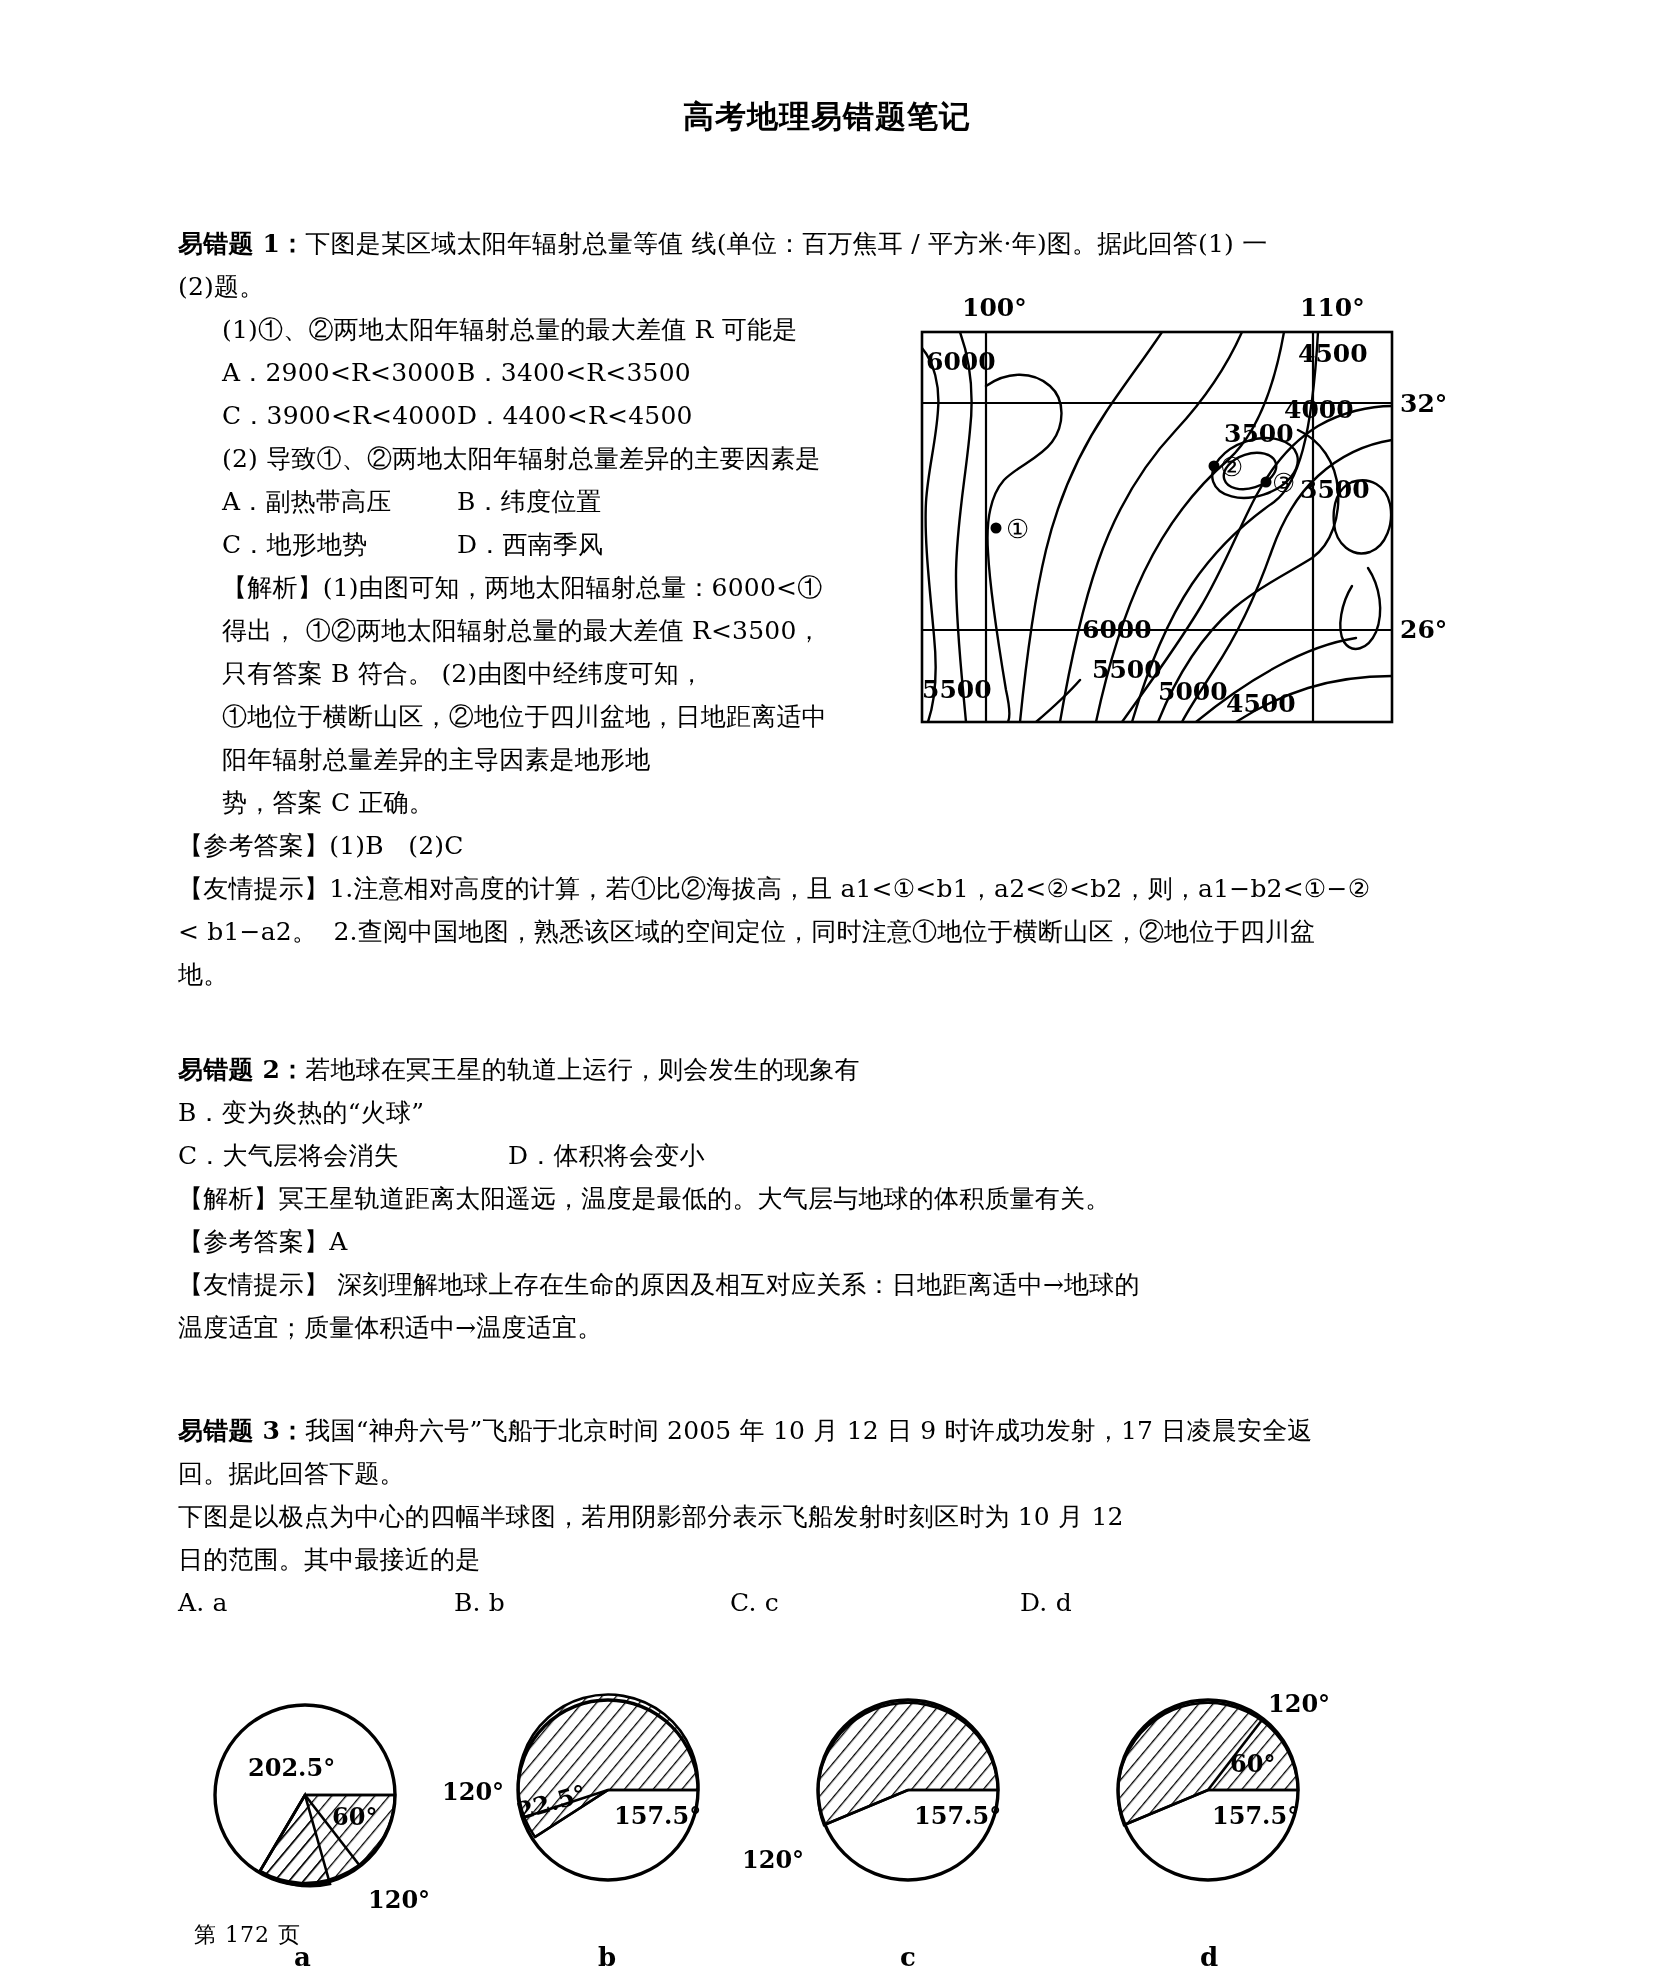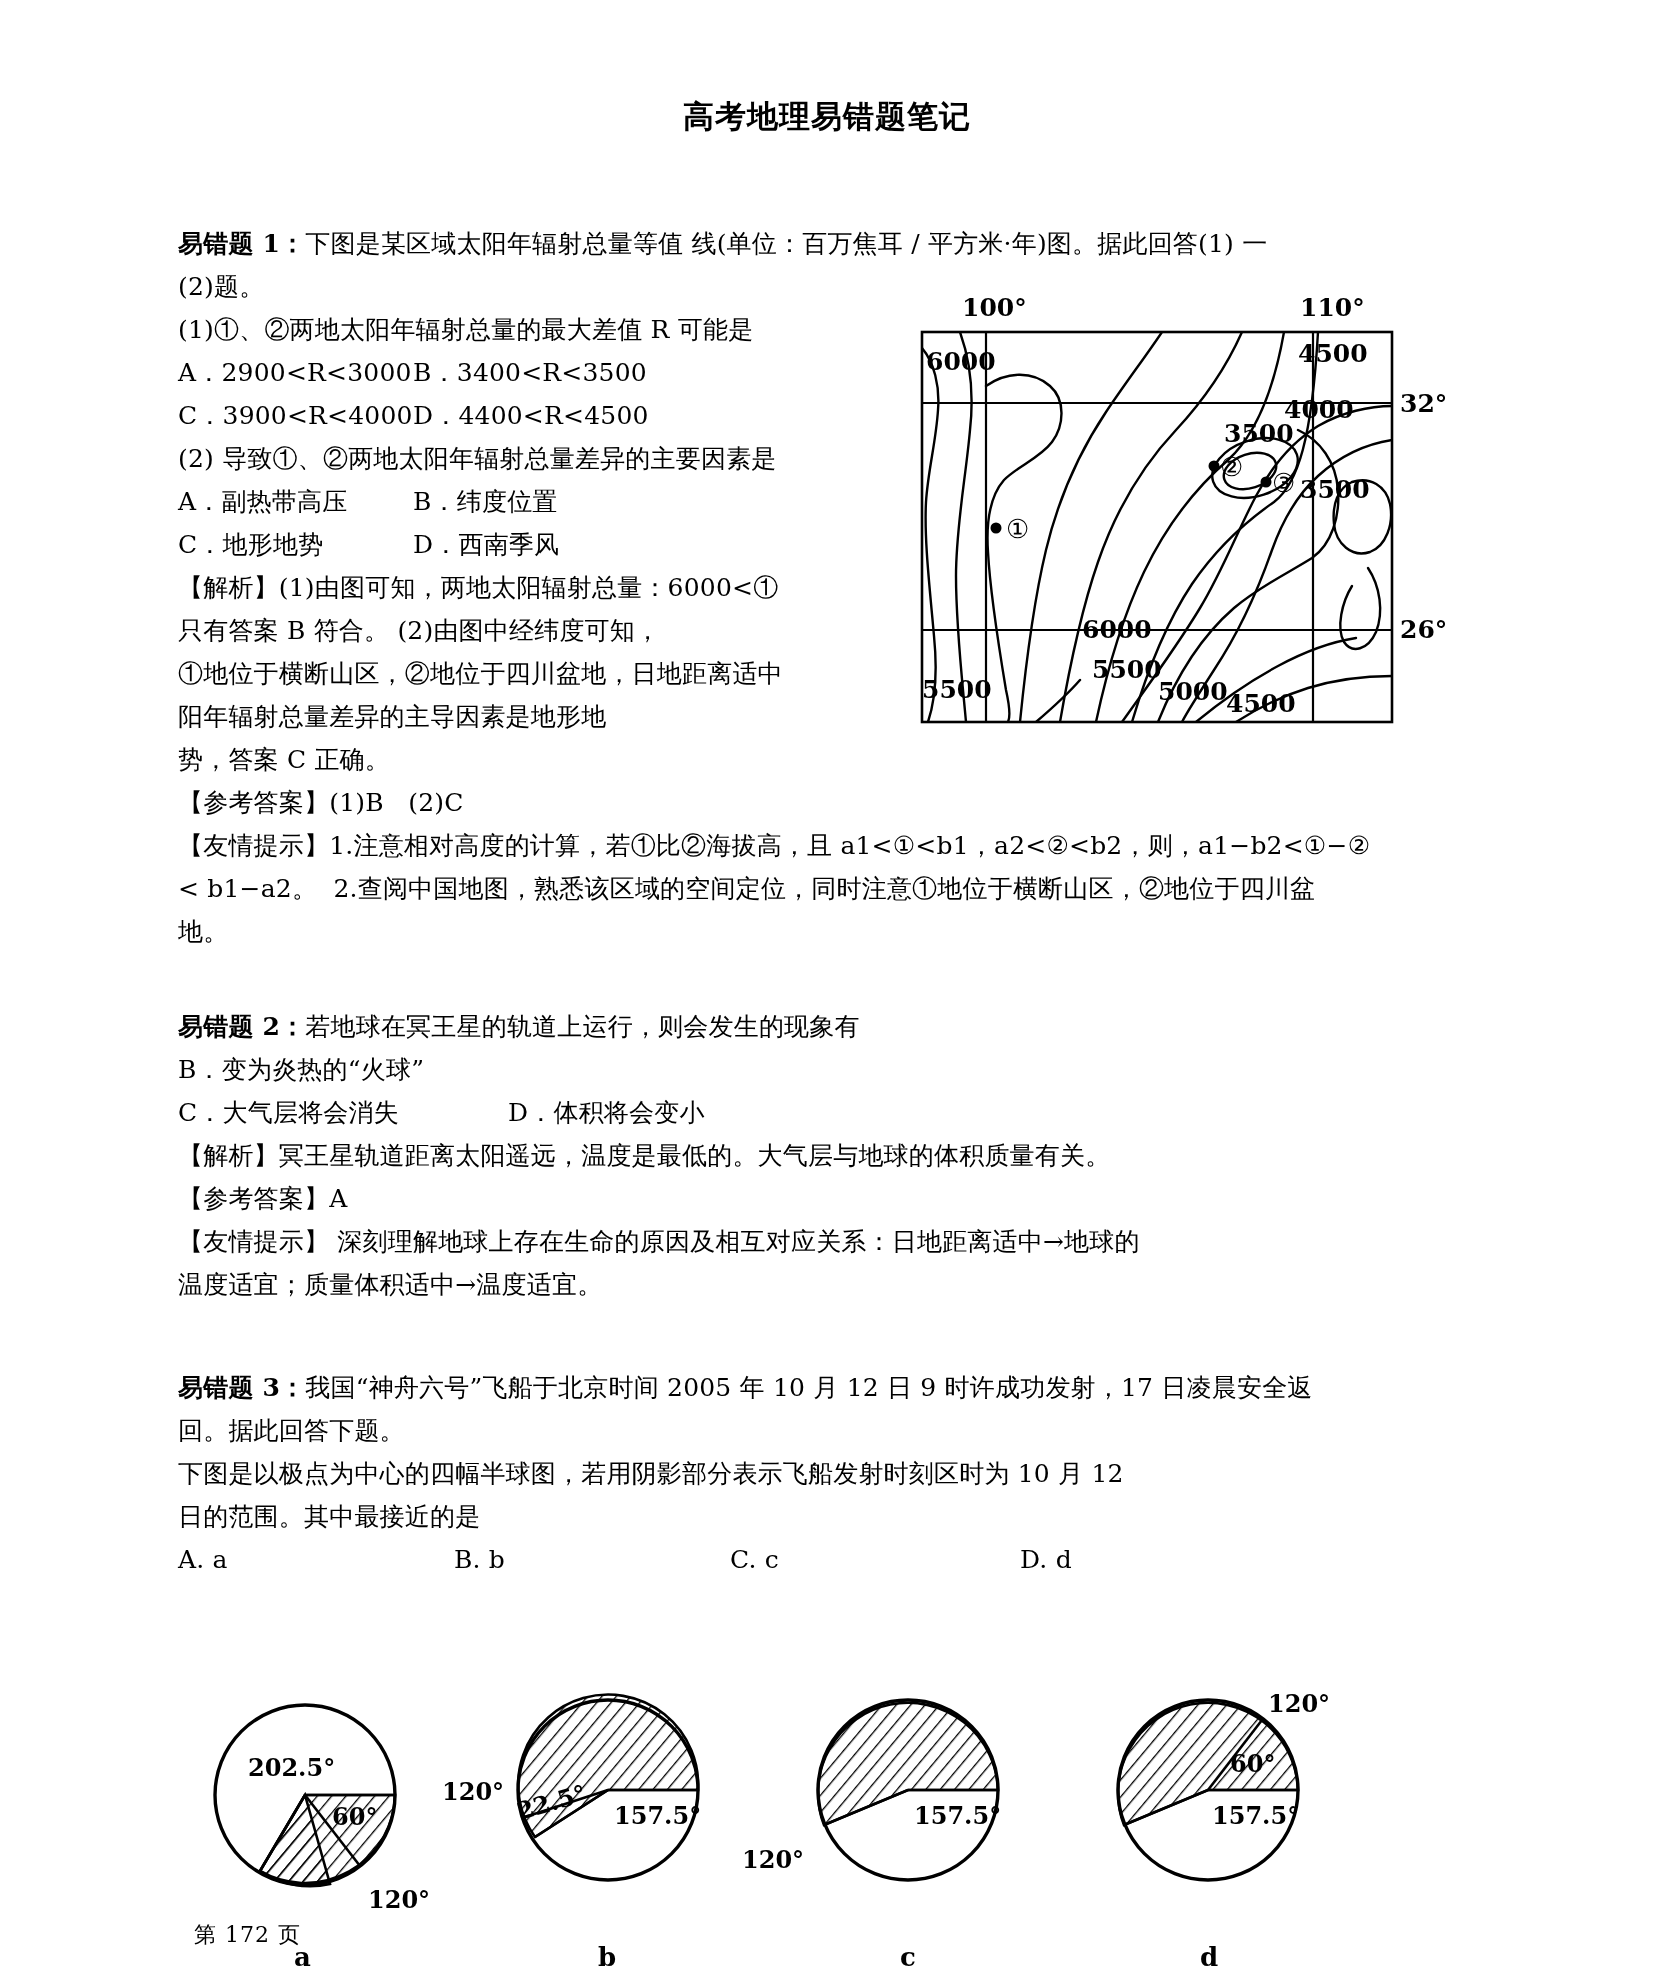--- a/index.html
+++ b/index.html
@@ -36,21 +36,21 @@
     left: 178px;
     top: 222px;
     width: 1310px;
   }
   .ln {
     font-size: 25px;
     line-height: 43px;
     white-space: pre;
     letter-spacing: 0.2px;
   }
-  .ln.narrow { width: 690px; }
+  .ln.narrow { width: 690px; margin-left: 44px; }
   .bold { font-weight: bold; }
   .spacer-md { height: 52px; }
   .spacer-lg { height: 60px; }
 
   
   .fig1 {
     position: absolute;
     left: 900px;
     top: 290px;
     width: 578px;
@@ -184,20 +184,21 @@
       <div class="ln narrow">(2) 导致①、②两地太阳年辐射总量差异的主要因素是</div>
       <div class="ln narrow opt-row">
         <span style="width:235px">A．副热带高压</span>
         <span>B．纬度位置</span>
       </div>
       <div class="ln narrow opt-row">
         <span style="width:235px">C．地形地势</span>
         <span>D．西南季风</span>
       </div>
       <div class="ln narrow">【解析】(1)由图可知，两地太阳辐射总量：6000&lt;①</div>
+      <div class="ln narrow">得出， ①②两地太阳辐射总量的最大差值 R&lt;3500，</div>
       <div class="ln narrow">只有答案 B 符合。 (2)由图中经纬度可知，</div>
       <div class="ln narrow">①地位于横断山区，②地位于四川盆地，日地距离适中</div>
       <div class="ln narrow">阳年辐射总量差异的主导因素是地形地</div>
       <div class="ln narrow">势，答案 C 正确。</div>
       <div class="ln">【参考答案】(1)B   (2)C</div>
       <div class="ln">【友情提示】1.注意相对高度的计算，若①比②海拔高，且 a1&lt;①&lt;b1，a2&lt;②&lt;b2，则，a1−b2&lt;①−②</div>
       <div class="ln">&lt; b1−a2。  2.查阅中国地图，熟悉该区域的空间定位，同时注意①地位于横断山区，②地位于四川盆</div>
       <div class="ln">地。</div>
     </div>
 

